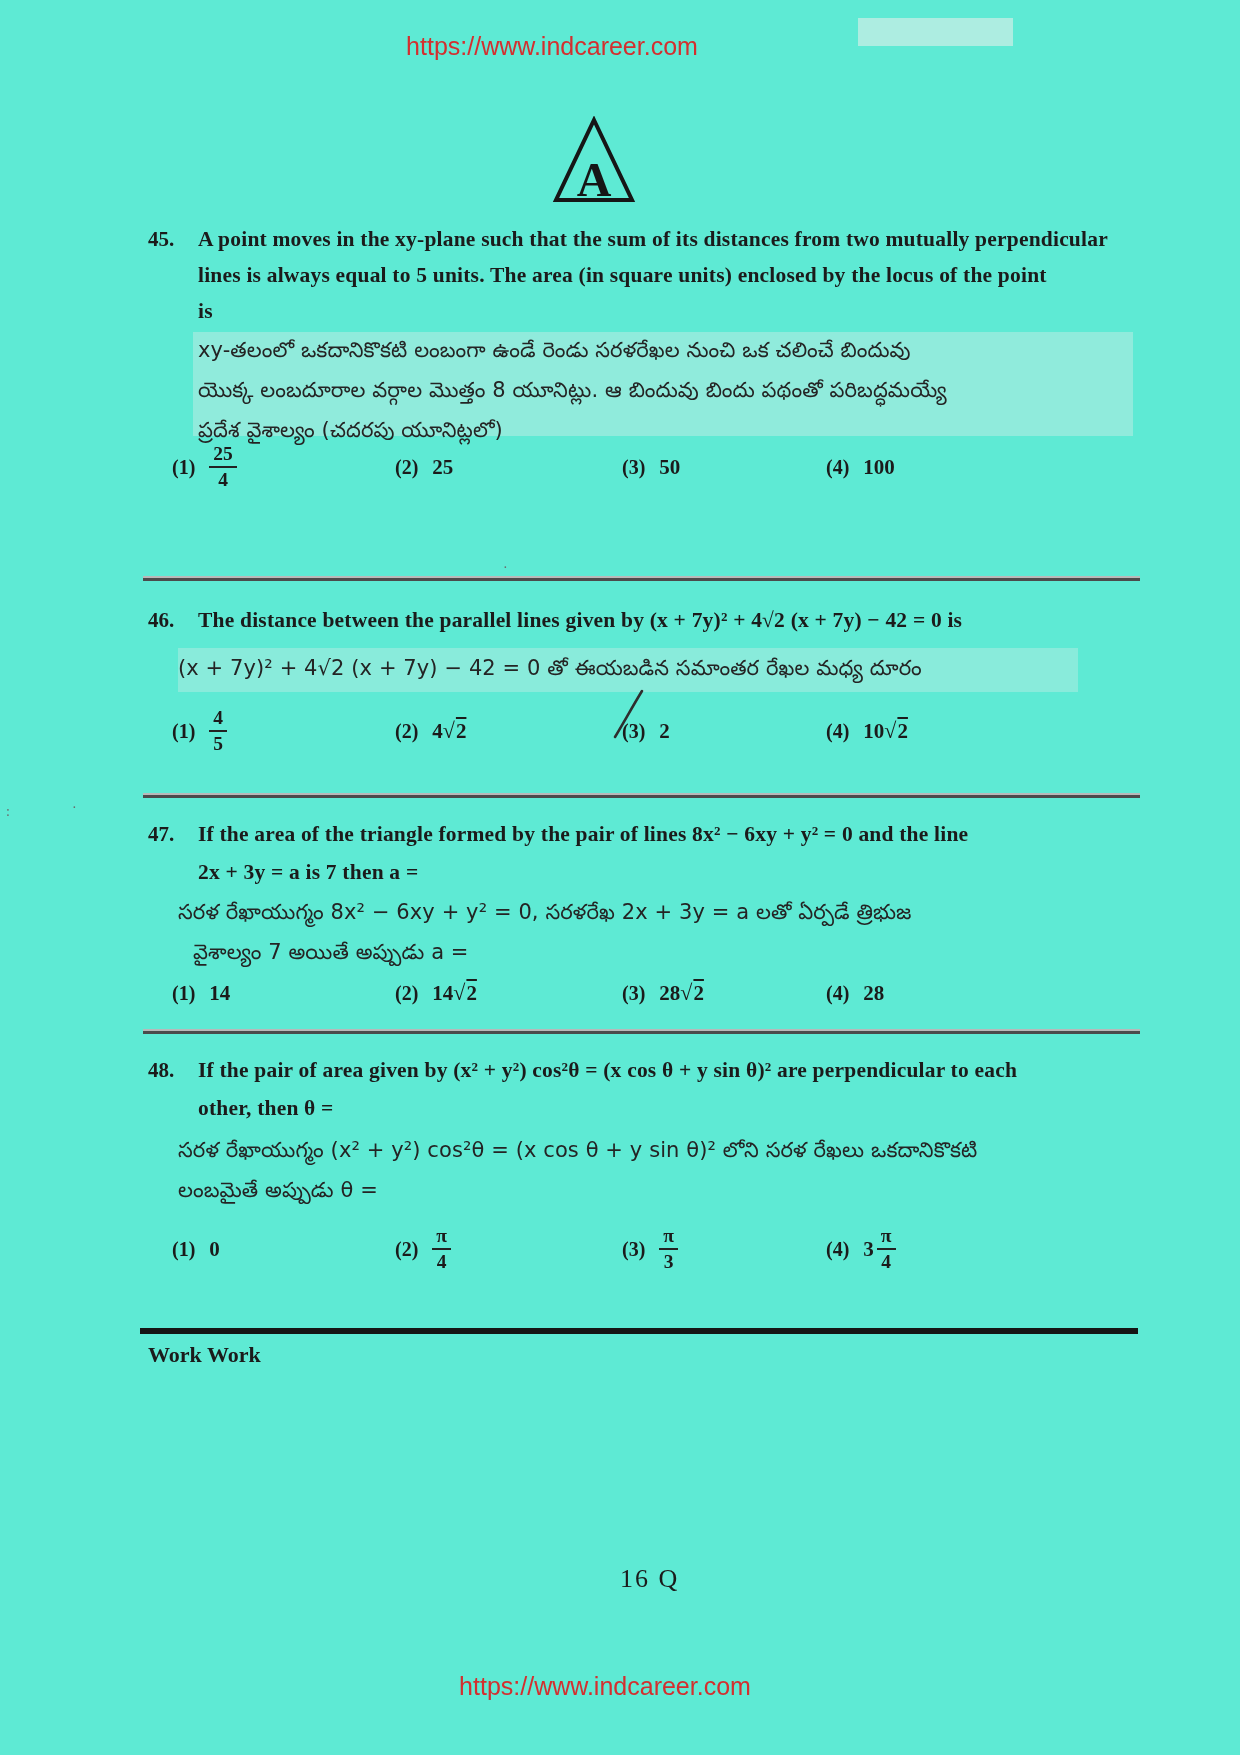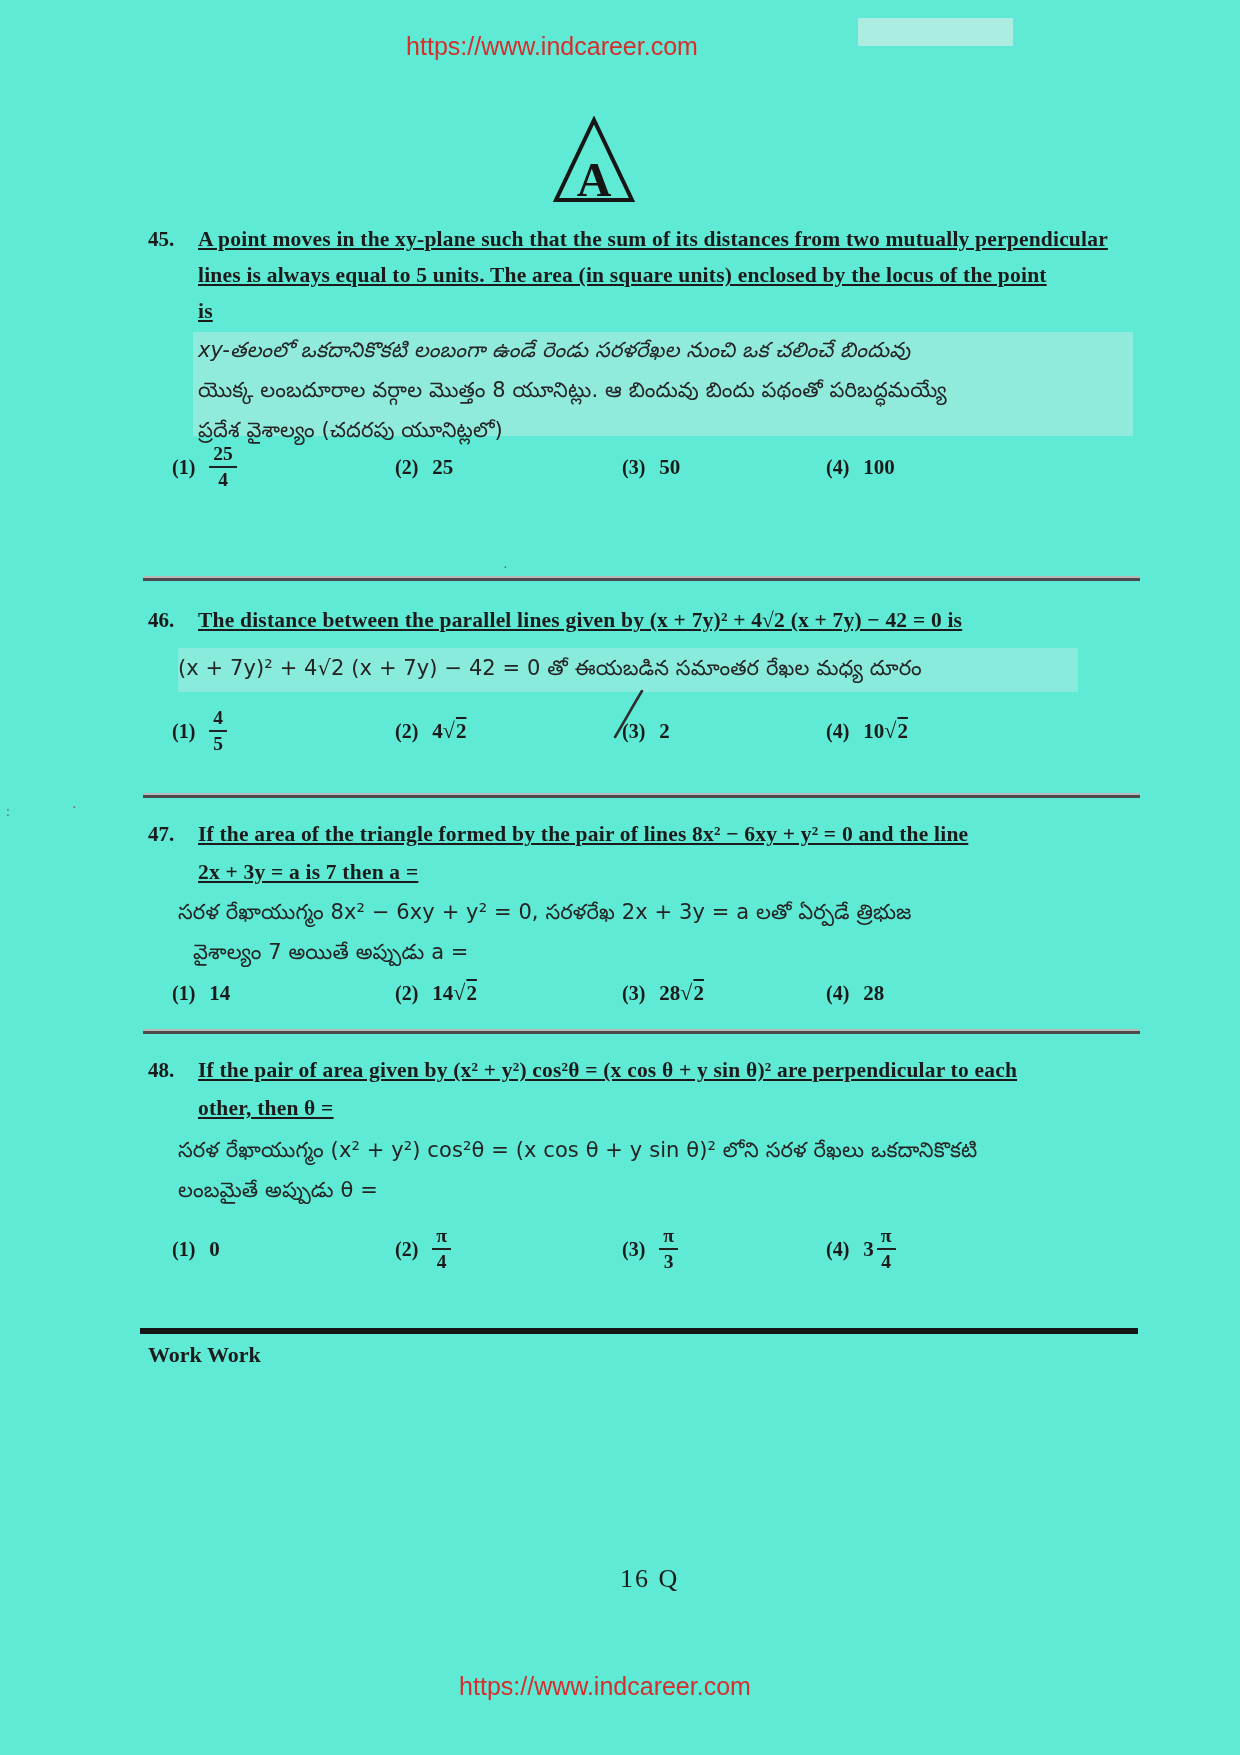--- a/index.html
+++ b/index.html
@@ -9,21 +9,21 @@
     font-family:"Liberation Serif", serif; color:#1b1b1b;
   }
   .shade{position:absolute; background:#efefeb; opacity:.55;}
   .url{
     position:absolute; transform:translateX(-50%);
     font-family:"Liberation Sans", sans-serif;
     font-size:25px; color:#d32f2f; white-space:nowrap;
   }
   .logo{position:absolute;}
   .qnum{position:absolute; font-size:21px; font-weight:bold; white-space:nowrap;}
-  .qline{position:absolute; font-size:21.5px; font-weight:600; white-space:nowrap; letter-spacing:.2px;text-decoration:underline;}
+  .qline{position:absolute; font-size:21.5px; font-weight:600; white-space:nowrap; letter-spacing:.2px;}
   .te{
     position:absolute; font-size:21px; font-weight:500; white-space:nowrap;
     font-family:"DejaVu Sans", sans-serif; color:#242424; letter-spacing:.1px;
   }
   .opt{
     position:absolute; display:flex; align-items:center; gap:14px;
     height:62px; font-size:21px; font-weight:600; white-space:nowrap;
   }
   .optlabel{font-size:20px; font-weight:600;}
   .frac{display:inline-flex; flex-direction:column; align-items:center; line-height:1.05;}
@@ -56,21 +56,21 @@
       <polygon points="42,4 80,84 4,84" fill="none" stroke="#161616" stroke-width="4"></polygon>
       <text x="42" y="80" text-anchor="middle" font-family="Liberation Serif, serif" font-weight="bold" font-size="48" fill="#161616">A</text>
     </svg>
   </div>
 
   <div class="q">
     <span class="qnum" style="left:148px;top:227px;">45.</span>
     <span class="qline" style="left:198px;top:227px;">A point moves in the xy-plane such that the sum of its distances from two mutually perpendicular</span>
     <span class="qline" style="left:198px;top:263px;">lines is always equal to 5 units. The area (in square units) enclosed by the locus of the point</span>
     <span class="qline" style="left:198px;top:299px;">is</span>
-    <span class="te" style="left:198px;top:338px;font-style:italic;">xy-తలంలో ఒకదానికొకటి లంబంగా ఉండే రెండు సరళరేఖల నుంచి ఒక చలించే బిందువు</span>
+    <span class="te" style="left:198px;top:338px;">xy-తలంలో ఒకదానికొకటి లంబంగా ఉండే రెండు సరళరేఖల నుంచి ఒక చలించే బిందువు</span>
     <span class="te" style="left:198px;top:378px;">యొక్క లంబదూరాల వర్గాల మొత్తం 8 యూనిట్లు. ఆ బిందువు బిందు పథంతో పరిబద్ధమయ్యే</span>
     <span class="te" style="left:198px;top:418px;">ప్రదేశ వైశాల్యం (చదరపు యూనిట్లలో)</span>
 
     <div class="opt" style="left:172px;top:436px;">
       <span class="optlabel">(1)</span>
       <span class="frac">
         <span class="fnum">25</span>
         <span class="fden">4</span>
       </span>
     </div>

